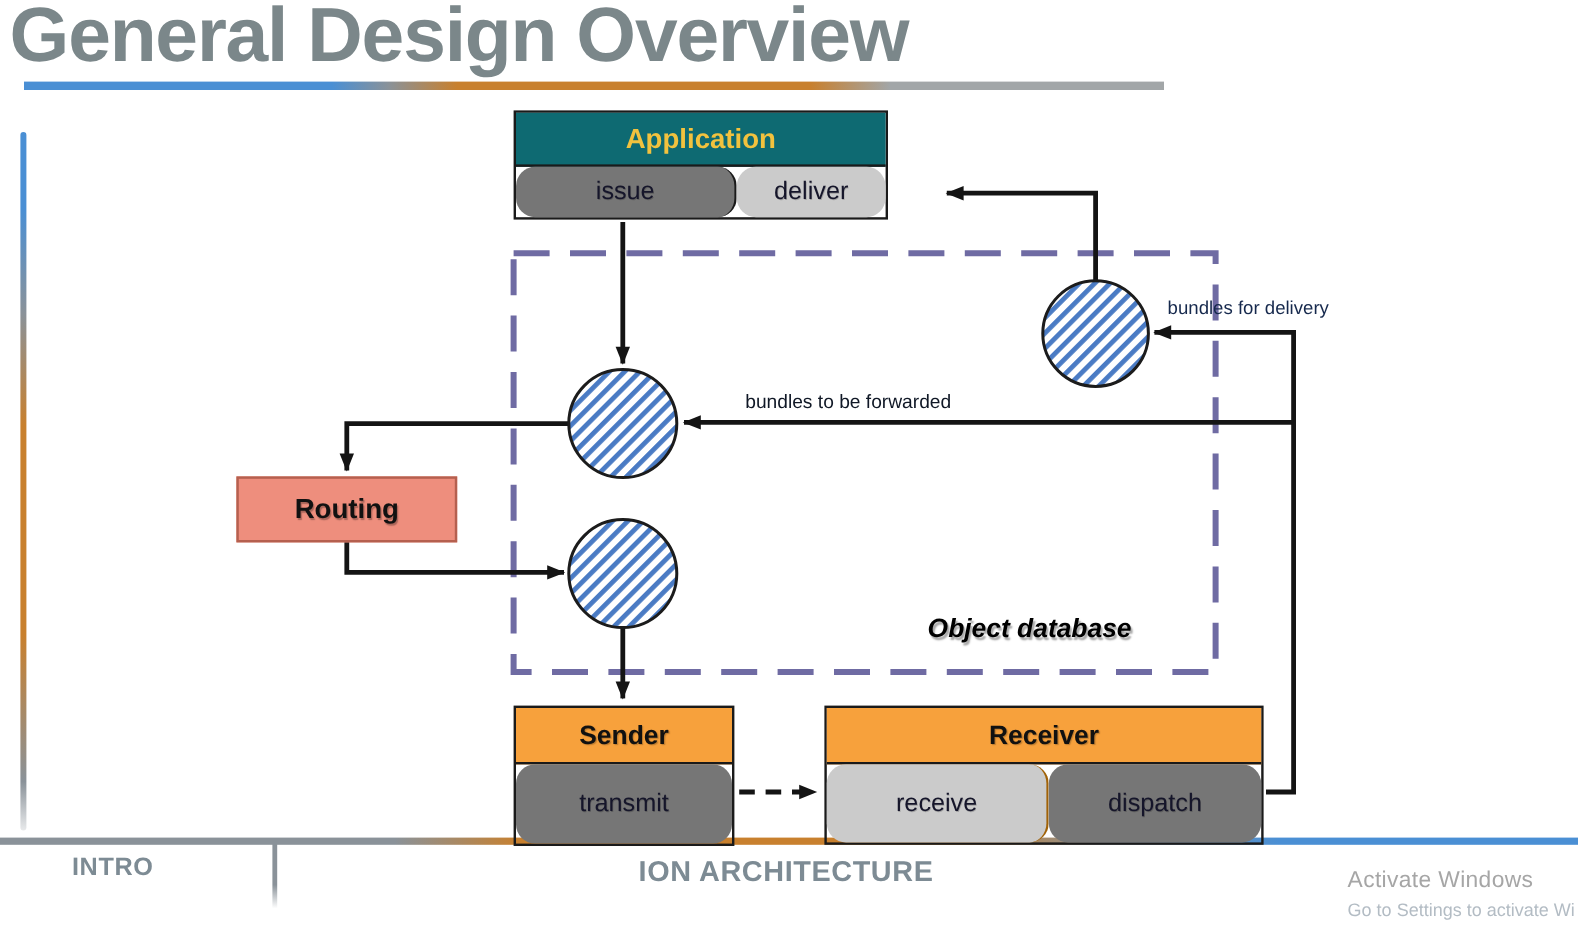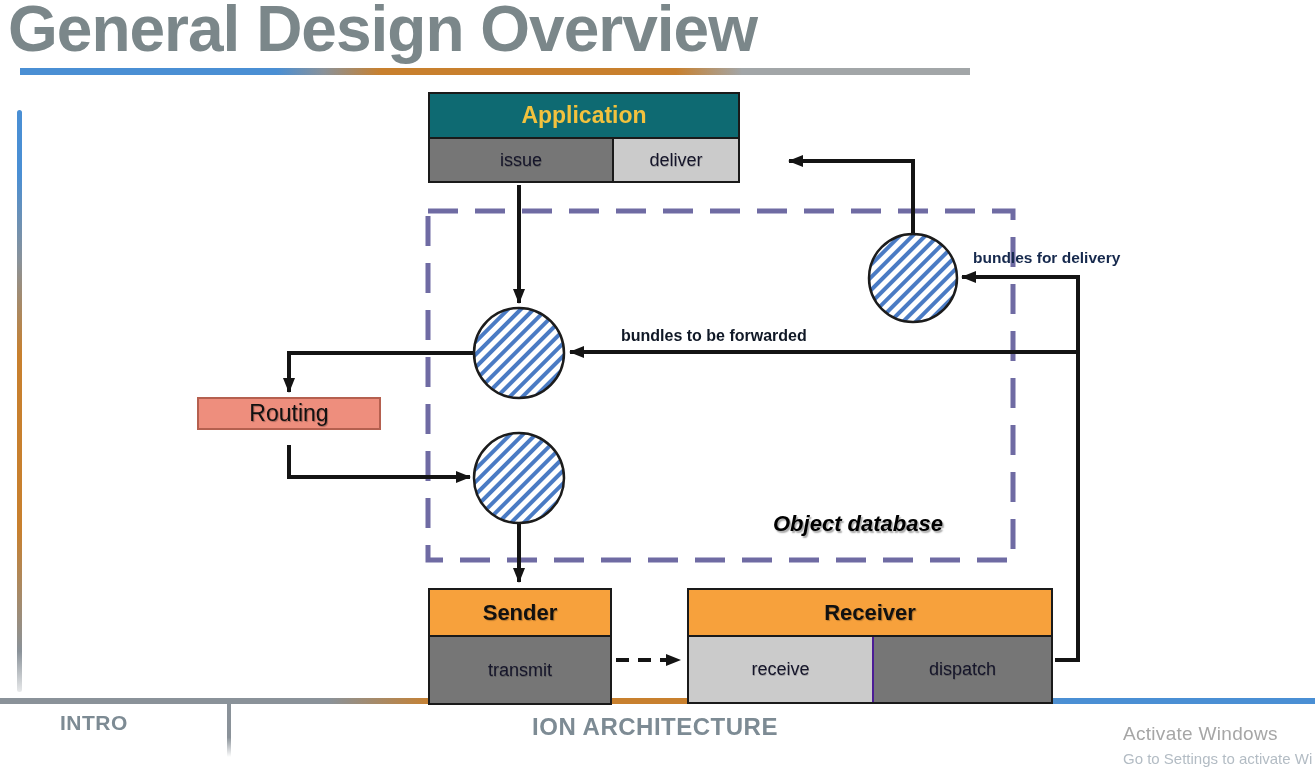--- a/index.html
+++ b/index.html
@@ -25,45 +25,45 @@
   .arrow-head{fill:var(--line_black);}
   .hatch-stripe{fill:var(--hatch_blue);}
 
   
   .dbox{position:absolute;box-sizing:border-box;border:2px solid #1a1a1a;display:flex;
     flex-direction:column;z-index:3;}
   .dbox-header{display:flex;align-items:center;justify-content:center;font-weight:700;
     font-size:22px;color:#111;border-bottom:2px solid #1a1a1a;
     text-shadow:1px 1px 1px rgba(0,0,0,.25);}
   .dbox-row{flex:1;display:flex;}
-  .dbox-cell{display:flex;align-items:center;justify-content:center;font-size:18px;
-    color:#15152a;text-shadow:0.5px 0.5px 0.5px rgba(0,0,0,.2);}
+  .dbox-cell{display:flex;align-items:center;justify-content:center;font-size:21px;
+    color:#15152a;text-shadow:0.5px 0.5px 0.5px rgba(0,0,0,.2);border-radius:16px;}
   .cell-dark{background:var(--dark_gray_cell);}
   .cell-light{background:var(--light_gray_cell);}
 
   .app-box{left:428px;top:92px;width:312px;height:91px;}
   .app-box .dbox-header{flex:0 0 43px;background:var(--teal);color:var(--header_yellow);
     text-shadow:none;font-size:23px;font-weight:600;}
   .app-cell-issue{width:182px;border-right:2px solid #1a1a1a;}
   .app-cell-deliver{flex:1;}
 
-  .routing-box{position:absolute;left:197px;top:397px;width:184px;height:33px;z-index:3;
+  .routing-box{position:absolute;left:197px;top:397px;width:184px;height:55px;z-index:3;
     box-sizing:border-box;background:var(--salmon);border:2px solid var(--salmon_border);
-    display:flex;align-items:center;justify-content:center;font-size:23px;font-weight:400;
+    display:flex;align-items:center;justify-content:center;font-size:23px;font-weight:700;
     color:#111;text-shadow:1px 1px 1px rgba(0,0,0,.3);}
 
   .sender-box{left:428px;top:588px;width:184px;height:117px;}
   .receiver-box{left:687px;top:588px;width:366px;height:116px;}
   .sender-box .dbox-header,.receiver-box .dbox-header{flex:0 0 45px;background:var(--orange);}
-  .recv-cell-receive{width:183px;border-right:2px solid #4c1d95;}
+  .recv-cell-receive{width:183px;border-right:2px solid #a16207;}
   .recv-cell-dispatch{flex:1;}
   .sender-cell-transmit{flex:1;}
 
   
-  .edge-label{position:absolute;z-index:4;font-weight:700;white-space:nowrap;}
+  .edge-label{position:absolute;z-index:4;font-weight:400;white-space:nowrap;}
   .lbl-delivery{left:973px;top:249px;font-size:15.5px;color:var(--label_navy);}
   .lbl-forwarded{left:621px;top:327px;font-size:16px;color:#101826;}
   .lbl-objectdb{position:absolute;left:773px;top:511px;z-index:4;font-size:22px;font-weight:700;
     font-style:italic;color:#000;text-shadow:1.5px 2px 1.5px rgba(0,0,0,.35);white-space:nowrap;}
 
   
   .footer-rule{position:absolute;left:0;top:698px;width:1315px;height:6px;z-index:1;
     background:linear-gradient(90deg,var(--accent_gray) 0%,var(--accent_gray) 25%,var(--accent_orange) 33%,
       var(--accent_orange) 61%,var(--accent_gray) 70%,var(--accent_blue) 81%,var(--accent_blue) 100%);}
   .footer-left{position:absolute;left:60px;top:711px;font-size:21px;font-weight:700;

